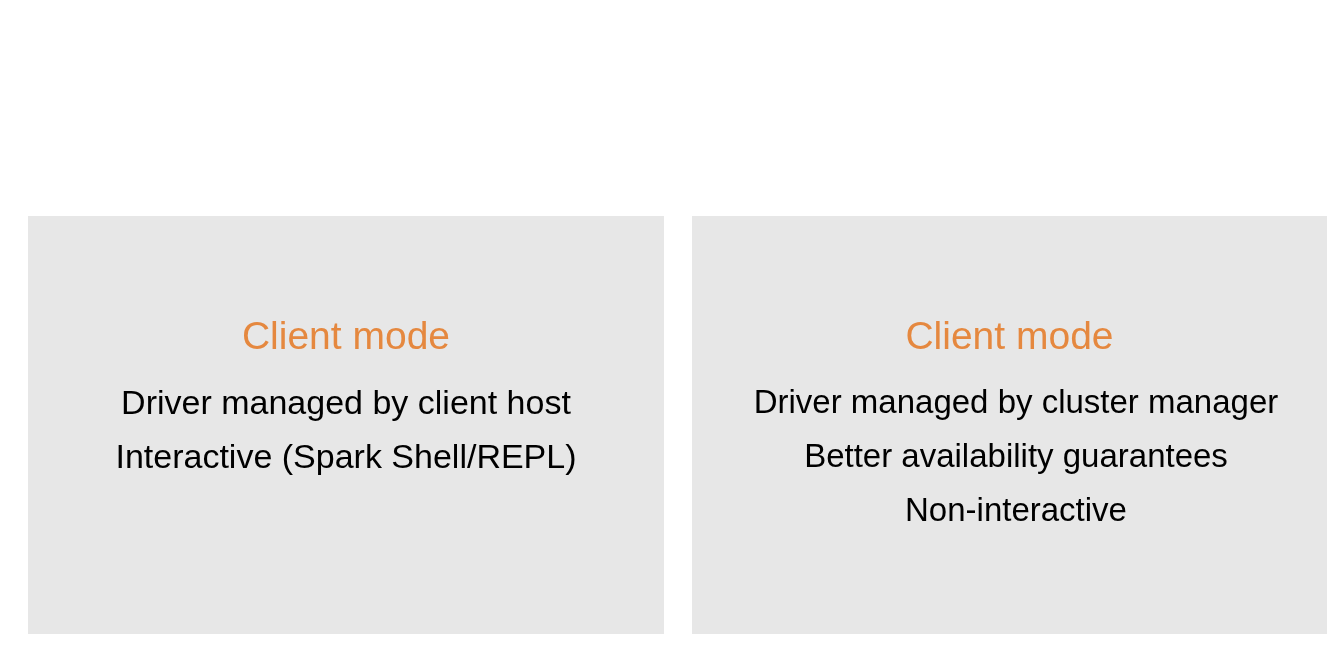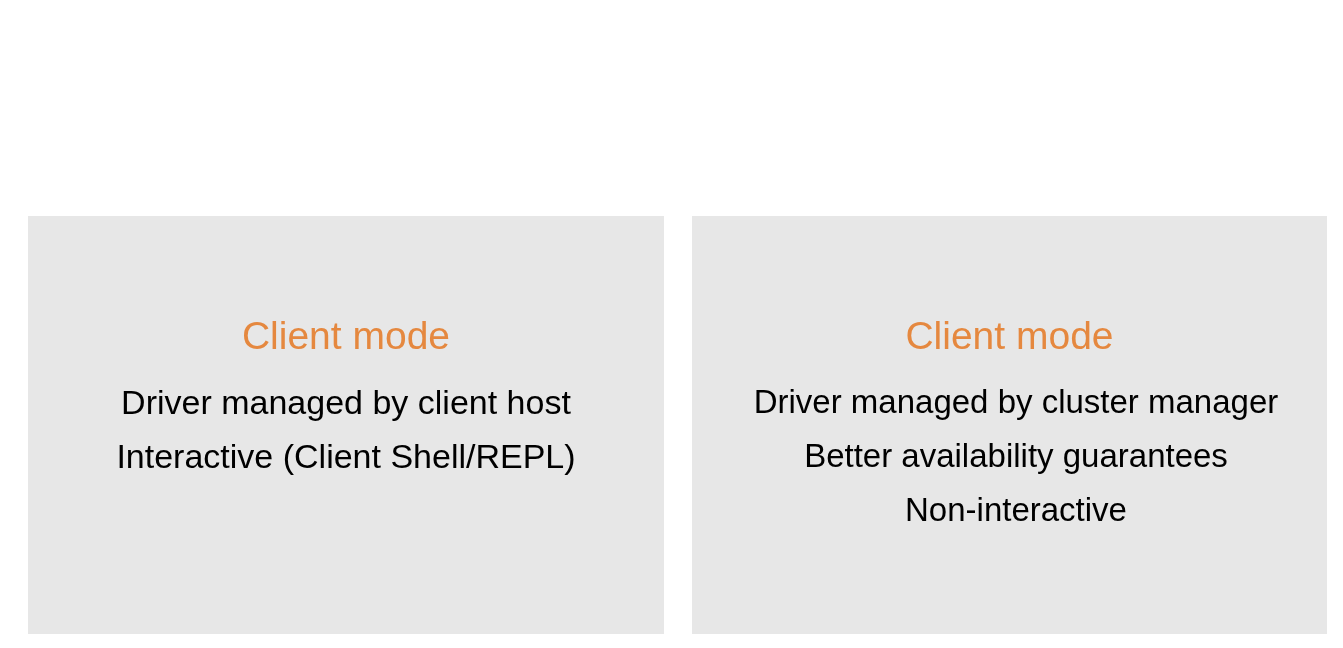--- a/index.html
+++ b/index.html
@@ -107,21 +107,21 @@
 
 <div class="slide">
 
 
   <div class="panels">
 
     <div class="panel panel-left">
       <div class="panel-heading">Client mode</div>
       <div class="panel-lines">
         <div class="panel-line">Driver managed by client host</div>
-        <div class="panel-line">Interactive (Client Shell/REPL)</div>
+        <div class="panel-line">Interactive (Spark Shell/REPL)</div>
       </div>
     </div>
 
     <div class="panel panel-right">
       <div class="panel-heading">Client mode</div>
       <div class="panel-lines">
         <div class="panel-line">Driver managed by cluster manager</div>
         <div class="panel-line">Better availability guarantees</div>
         <div class="panel-line">Non-interactive</div>
       </div>

